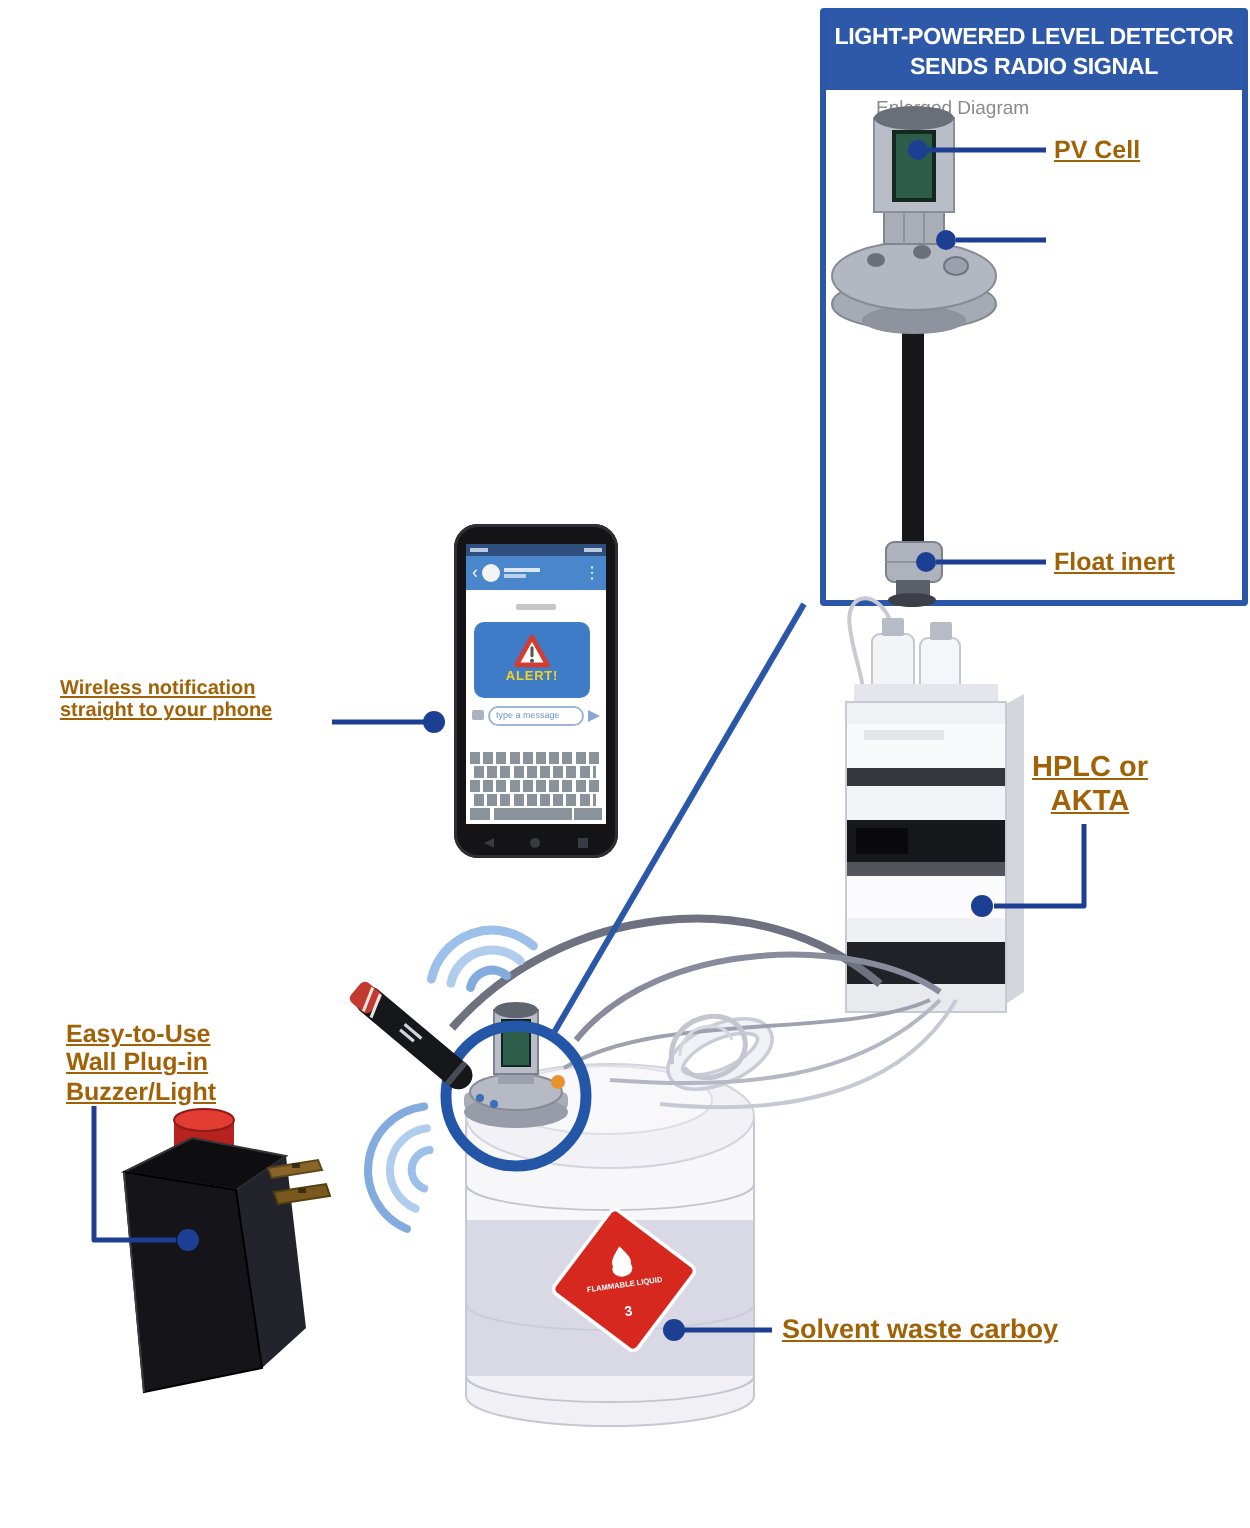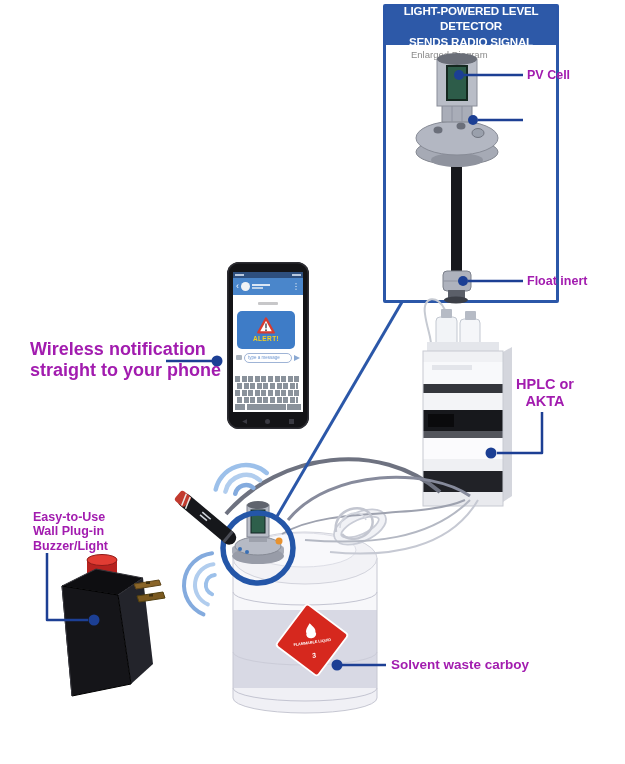--- a/index.html
+++ b/index.html
@@ -1,27 +1,27 @@
 <!DOCTYPE html>
 <html><head>
 <meta charset="utf-8">
 <style>
   html,body{margin:0;padding:0;background:#fff;}
   .stage{position:relative;width:625px;height:764px;background:#fff;overflow:hidden;
          font-family:"Liberation Sans",sans-serif;}
   
-  .panel{position:absolute;left:383px;top:4px;width:176px;height:299px;box-sizing:border-box;
+  .panel{position:absolute;left:410px;top:4px;width:214px;height:299px;box-sizing:border-box;
          border:3px solid #2b57a8;border-radius:2px;background:#fff;z-index:0;}
   .panel-header{position:absolute;left:0;right:0;top:0;height:38px;background:#2d59a8;color:#fff;
          font-weight:bold;font-size:11.6px;line-height:1.32;display:flex;align-items:center;
          justify-content:center;text-align:center;white-space:pre-line;letter-spacing:-0.2px;}
   .panel-sub{position:absolute;left:25px;top:42px;color:#8b8b8b;font-size:9.5px;}
   
-  .lbl{position:absolute;color:#a21caf;font-weight:bold;font-size:12.5px;line-height:1.14;
-       white-space:pre-line;z-index:3;}
+  .lbl{position:absolute;color:#a16207;font-weight:bold;font-size:12.5px;line-height:1.14;
+       white-space:pre-line;z-index:3;text-decoration:underline;}
   
   .art{position:absolute;left:0;top:0;z-index:1;}
   
   .phone{position:absolute;left:227px;top:262px;width:82px;height:167px;background:#141417;
          border-radius:12px;z-index:2;box-shadow:inset 0 0 0 1.5px #2e2e34;}
   .phone-screen{position:absolute;left:6px;top:10px;width:70px;height:140px;background:#fff;
          display:flex;flex-direction:column;overflow:hidden;}
   .p-status{height:6px;background:#2e4f7e;display:flex;justify-content:space-between;
          align-items:center;padding:0 2px;flex:none;}
   .p-status i{display:block;width:9px;height:1.5px;background:#b9c9de;}
@@ -264,21 +264,21 @@
     </div>
     <div class="p-nav">
       <i class="nav-back"></i>
       <i class="nav-home"></i>
       <i class="nav-recent"></i>
     </div>
   </div>
 
   <div class="lbl" style="left:527px;top:68px;">PV Cell</div>
   <div class="lbl" style="left:527px;top:274px;">Float inert</div>
-  <div class="lbl" style="left:30px;top:339px;font-size:18px;">Wireless notification
+  <div class="lbl" style="left:30px;top:339px;font-size:10px;">Wireless notification
 straight to your phone</div>
   <div class="lbl" style="left:512px;top:376px;font-size:14.5px;width:66px;text-align:center;">HPLC or
 AKTA</div>
   <div class="lbl" style="left:391px;top:657px;font-size:13.5px;">Solvent waste carboy</div>
   <div class="lbl" style="left:33px;top:510px;">Easy-to-Use
 Wall Plug-in
 Buzzer/Light</div>
 
 </div>
 

